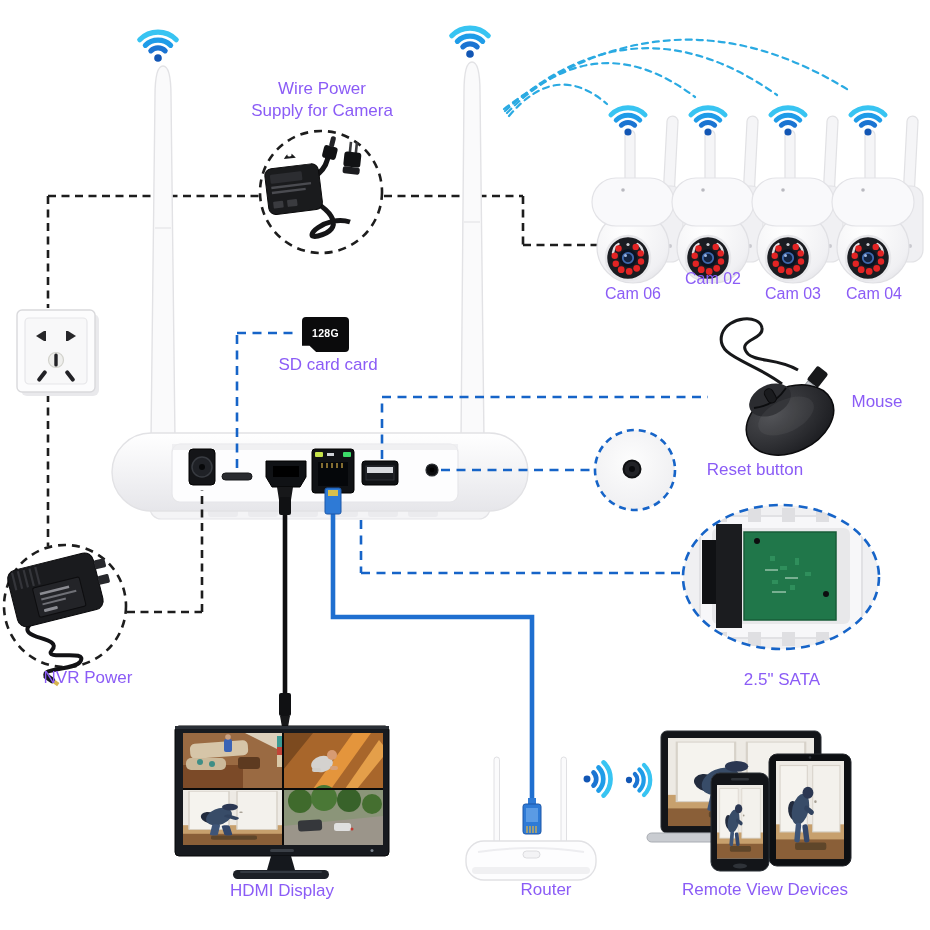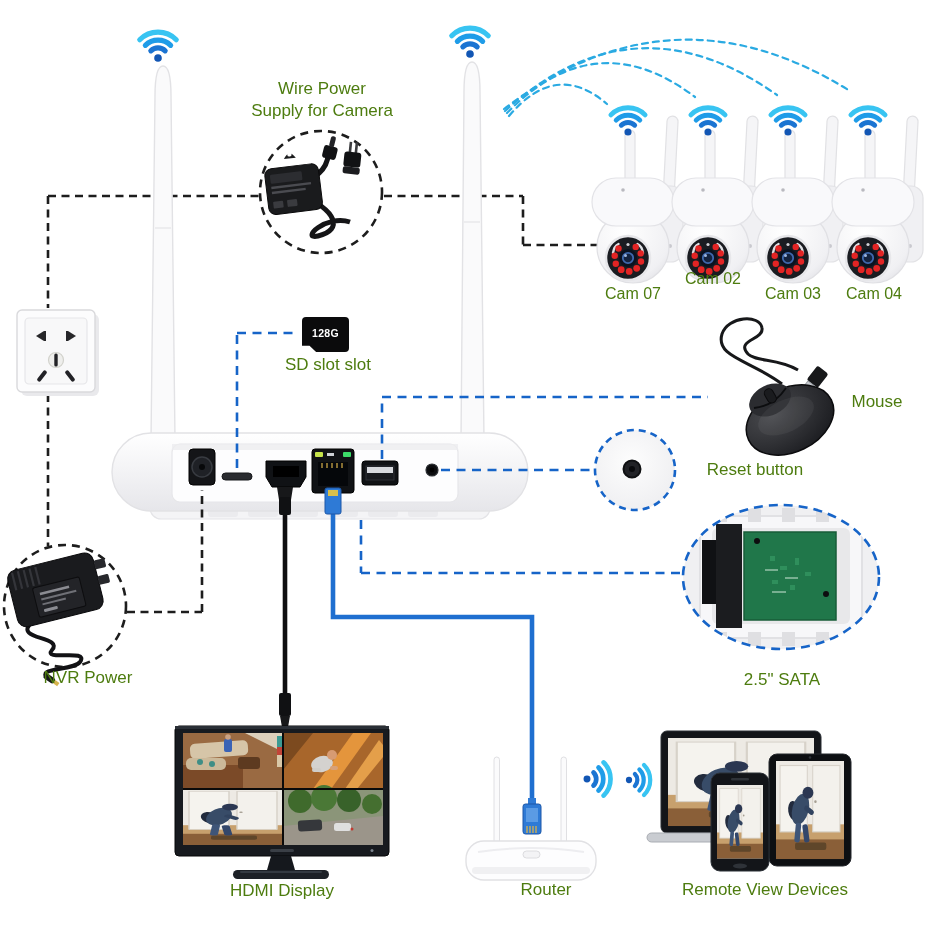--- a/index.html
+++ b/index.html
@@ -1,19 +1,19 @@
 <!DOCTYPE html>
 <html><head>
 <meta charset="utf-8">
 <style>
   html,body{margin:0;padding:0;background:#fff;}
   #stage{position:relative;width:930px;height:930px;background:#ffffff;overflow:hidden;
          font-family:"Liberation Sans",sans-serif;}
   #art{position:absolute;left:0;top:0;}
-  .lbl{position:absolute;transform:translateX(-50%);font-size:17px;color:#4d7c0f;
+  .lbl{position:absolute;transform:translateX(-50%);font-size:17px;color:#8b5cf6;
        white-space:nowrap;text-align:center;line-height:22px;z-index:5;}
   .lbl.small{font-size:16px;}
   #sd-card{position:absolute;left:302px;top:317px;width:47px;height:35px;background:#0b0b0c;
            border-radius:4px;display:flex;align-items:center;justify-content:center;z-index:4;
            clip-path:polygon(0 0,100% 0,100% 100%,30% 100%,16% 82%,0 82%);}
   #sd-card span{color:#ffffff;font-weight:bold;font-size:10.5px;letter-spacing:.3px;padding-bottom:3px;}
 </style>
 </head>
 <body>
 
@@ -425,25 +425,25 @@
 </svg>
 
 <div id="sd-card">
   <span>128G</span>
 </div>
 
 <div class="lbl" style="left:322px;top:78px;">
   <div>Wire Power</div>
   <div>Supply for Camera</div>
 </div>
-<div class="lbl small" style="left:633px;top:283px;">Cam 07</div>
+<div class="lbl small" style="left:633px;top:283px;">Cam 06</div>
 <div class="lbl small" style="left:713px;top:268px;text-align:center;">Cam 02</div>
 <div class="lbl small" style="left:793px;top:283px;">Cam 03</div>
 <div class="lbl small" style="left:874px;top:283px;">Cam 04</div>
-<div class="lbl" style="left:328px;top:354px;">SD slot slot</div>
+<div class="lbl" style="left:328px;top:354px;">SD card card</div>
 <div class="lbl" style="left:877px;top:391px;text-align:right;">Mouse</div>
 <div class="lbl" style="left:755px;top:459px;">Reset button</div>
 <div class="lbl" style="left:782px;top:669px;">2.5" SATA</div>
 <div class="lbl" style="left:68px;top:667px;padding-left:40px;">NVR Power</div>
 <div class="lbl" style="left:282px;top:880px;">HDMI Display</div>
 <div class="lbl" style="left:546px;top:879px;">Router</div>
 <div class="lbl" style="left:765px;top:879px;">Remote View Devices</div>
 
 </div>
 

